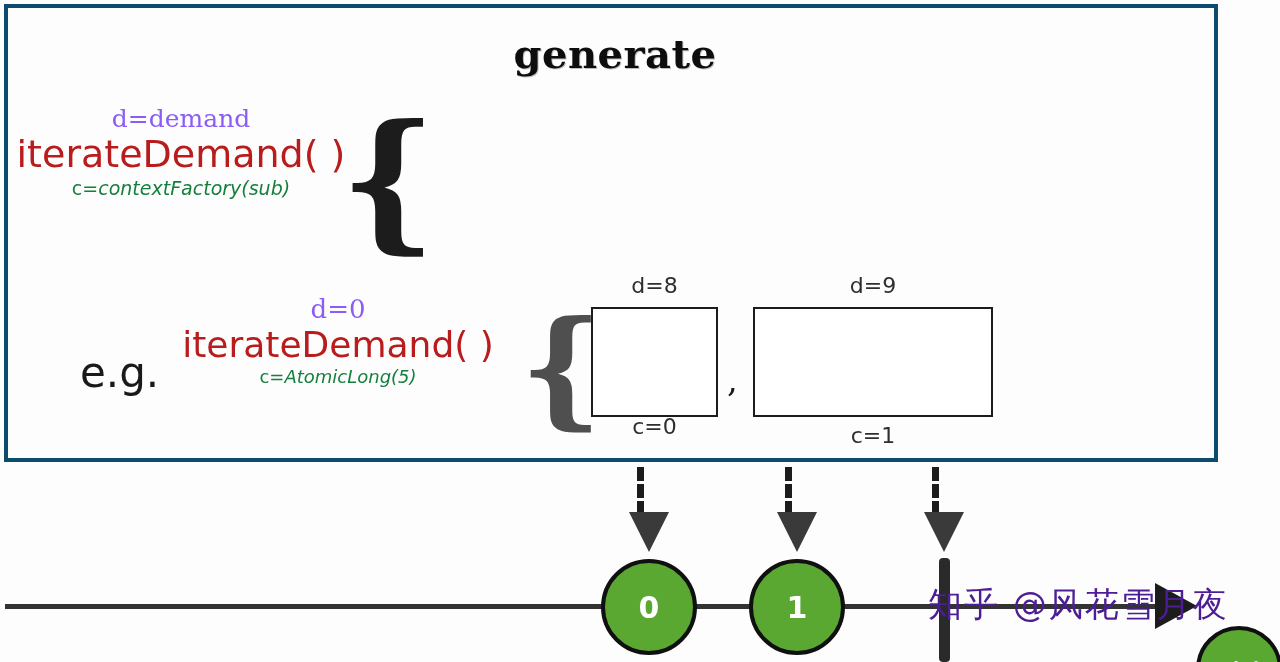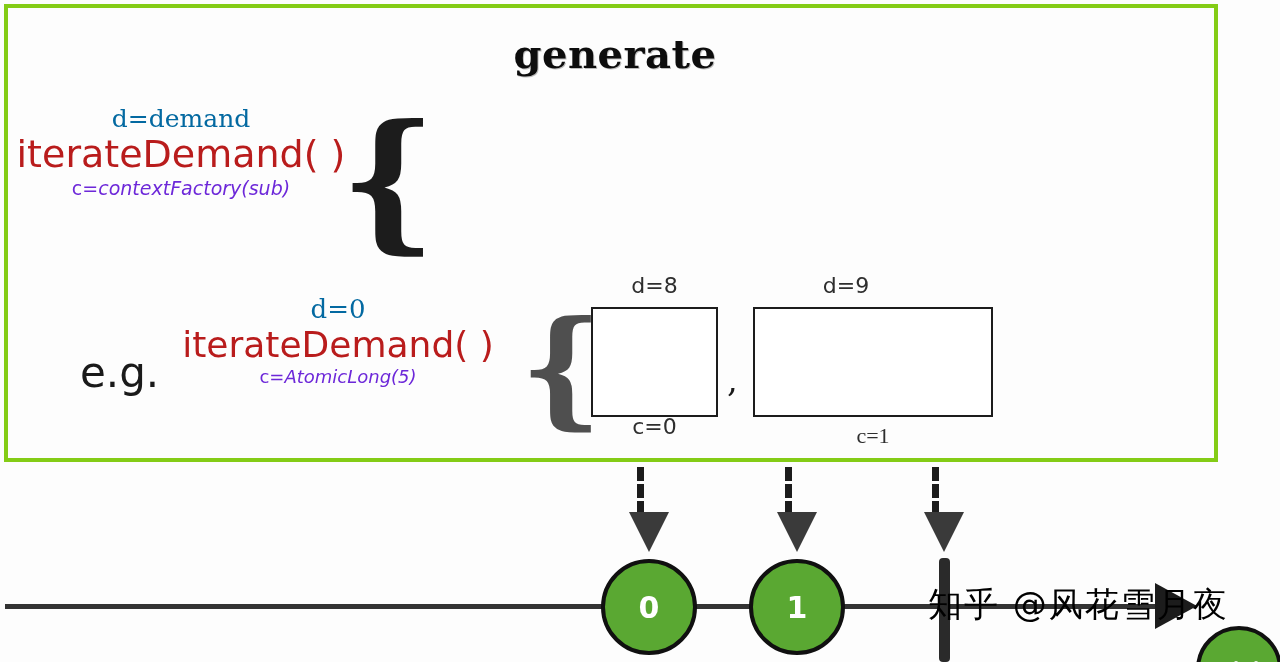--- a/index.html
+++ b/index.html
@@ -16,21 +16,21 @@
     font-family: "DejaVu Sans", sans-serif;
   }
 
   
   #main-panel {
     position: absolute;
     left: 4px;
     top: 4px;
     width: 1214px;
     height: 458px;
-    border: 4px solid #84cc16;
+    border: 4px solid #0c4a6e;
     box-sizing: border-box;
     background: #fdfdfd;
   }
 
   
   #panel-title {
     position: absolute;
     left: 0;
     top: 22px;
     width: 1214px;
@@ -44,36 +44,36 @@
   }
 
   
   .sig-group {
     position: absolute;
     text-align: center;
   }
   .sig-top {
     font-family: "DejaVu Serif", serif;
     font-size: 25px;
-    color: #0369a1;
+    color: #8b5cf6;
     line-height: 1;
     margin-bottom: 4px;
   }
   .sig-main {
     font-family: "DejaVu Sans", sans-serif;
     font-size: 38px;
     color: #b91c1c;
     line-height: 1.05;
     white-space: nowrap;
   }
   .sig-bottom {
     font-family: "DejaVu Sans", sans-serif;
     font-style: italic;
     font-size: 19px;
-    color: #6d28d9;
+    color: #15803d;
     line-height: 1;
     margin-top: 4px;
     white-space: nowrap;
   }
   .sig-bottom .plain { font-style: normal; }
 
   #sig-iterate-demand-top { left: 8px; top: 98px; width: 330px; }
 
   
   .brace {
@@ -139,22 +139,22 @@
   .box-label {
     position: absolute;
     text-align: center;
     font-family: "DejaVu Sans", sans-serif;
     font-size: 22px;
     color: #2e2e2e;
     white-space: nowrap;
   }
   #label-d-10 { left: 583px; top: 265px; width: 127px; }
   #label-c-0  { left: 583px; top: 406px; width: 127px; }
-  #label-d-9  { left: 718px; top: 265px; width: 240px; }
-  #label-c-1  { left: 745px; top: 415px; width: 240px; font-family: Liberation Serif, serif; }
+  #label-d-9  { left: 745px; top: 265px; width: 240px; }
+  #label-c-1  { left: 745px; top: 415px; width: 240px; }
 
   
   .marble {
     position: absolute;
     border-radius: 50%;
     background: #5aa832;
     border: 4px solid #101010;
     box-sizing: border-box;
     display: flex;
     align-items: center;
@@ -248,21 +248,21 @@
   #emit-arrow-2 { left: 777px; top: 467px; width: 40px; height: 90px; }
   #emit-arrow-3 { left: 924px; top: 467px; width: 40px; height: 90px; }
 
   
   #watermark {
     position: absolute;
     left: 928px;
     top: 582px;
     font-family: "DejaVu Sans", sans-serif;
     font-size: 34px;
-    color: #000000;
+    color: #4c1d95;
     white-space: nowrap;
     letter-spacing: 2px;
   }
 </style>
 </head>
 <body>
 
 <div id="canvas">
 
   <div id="main-panel">

